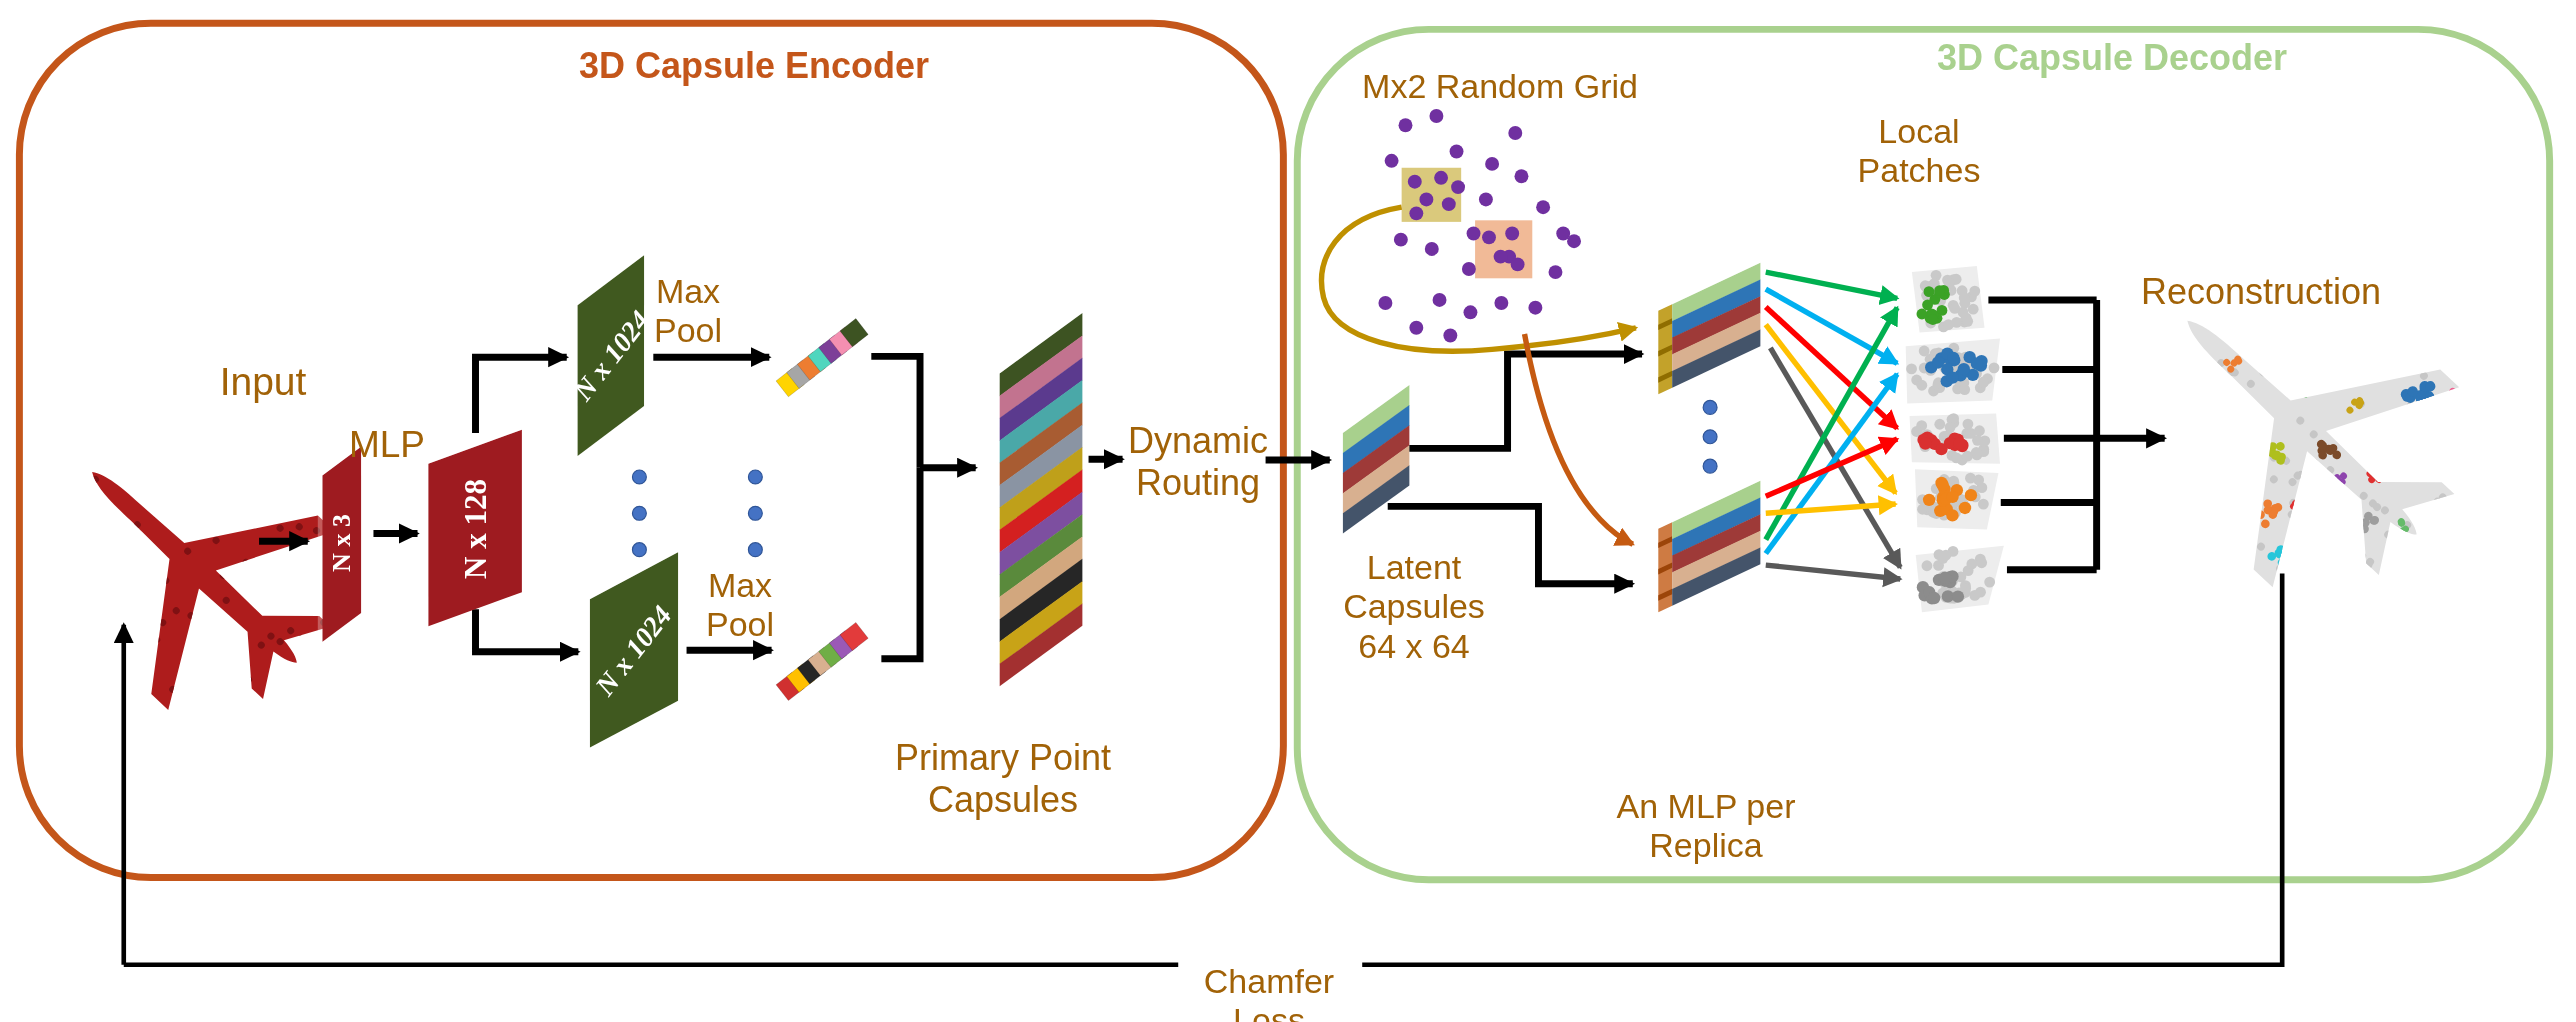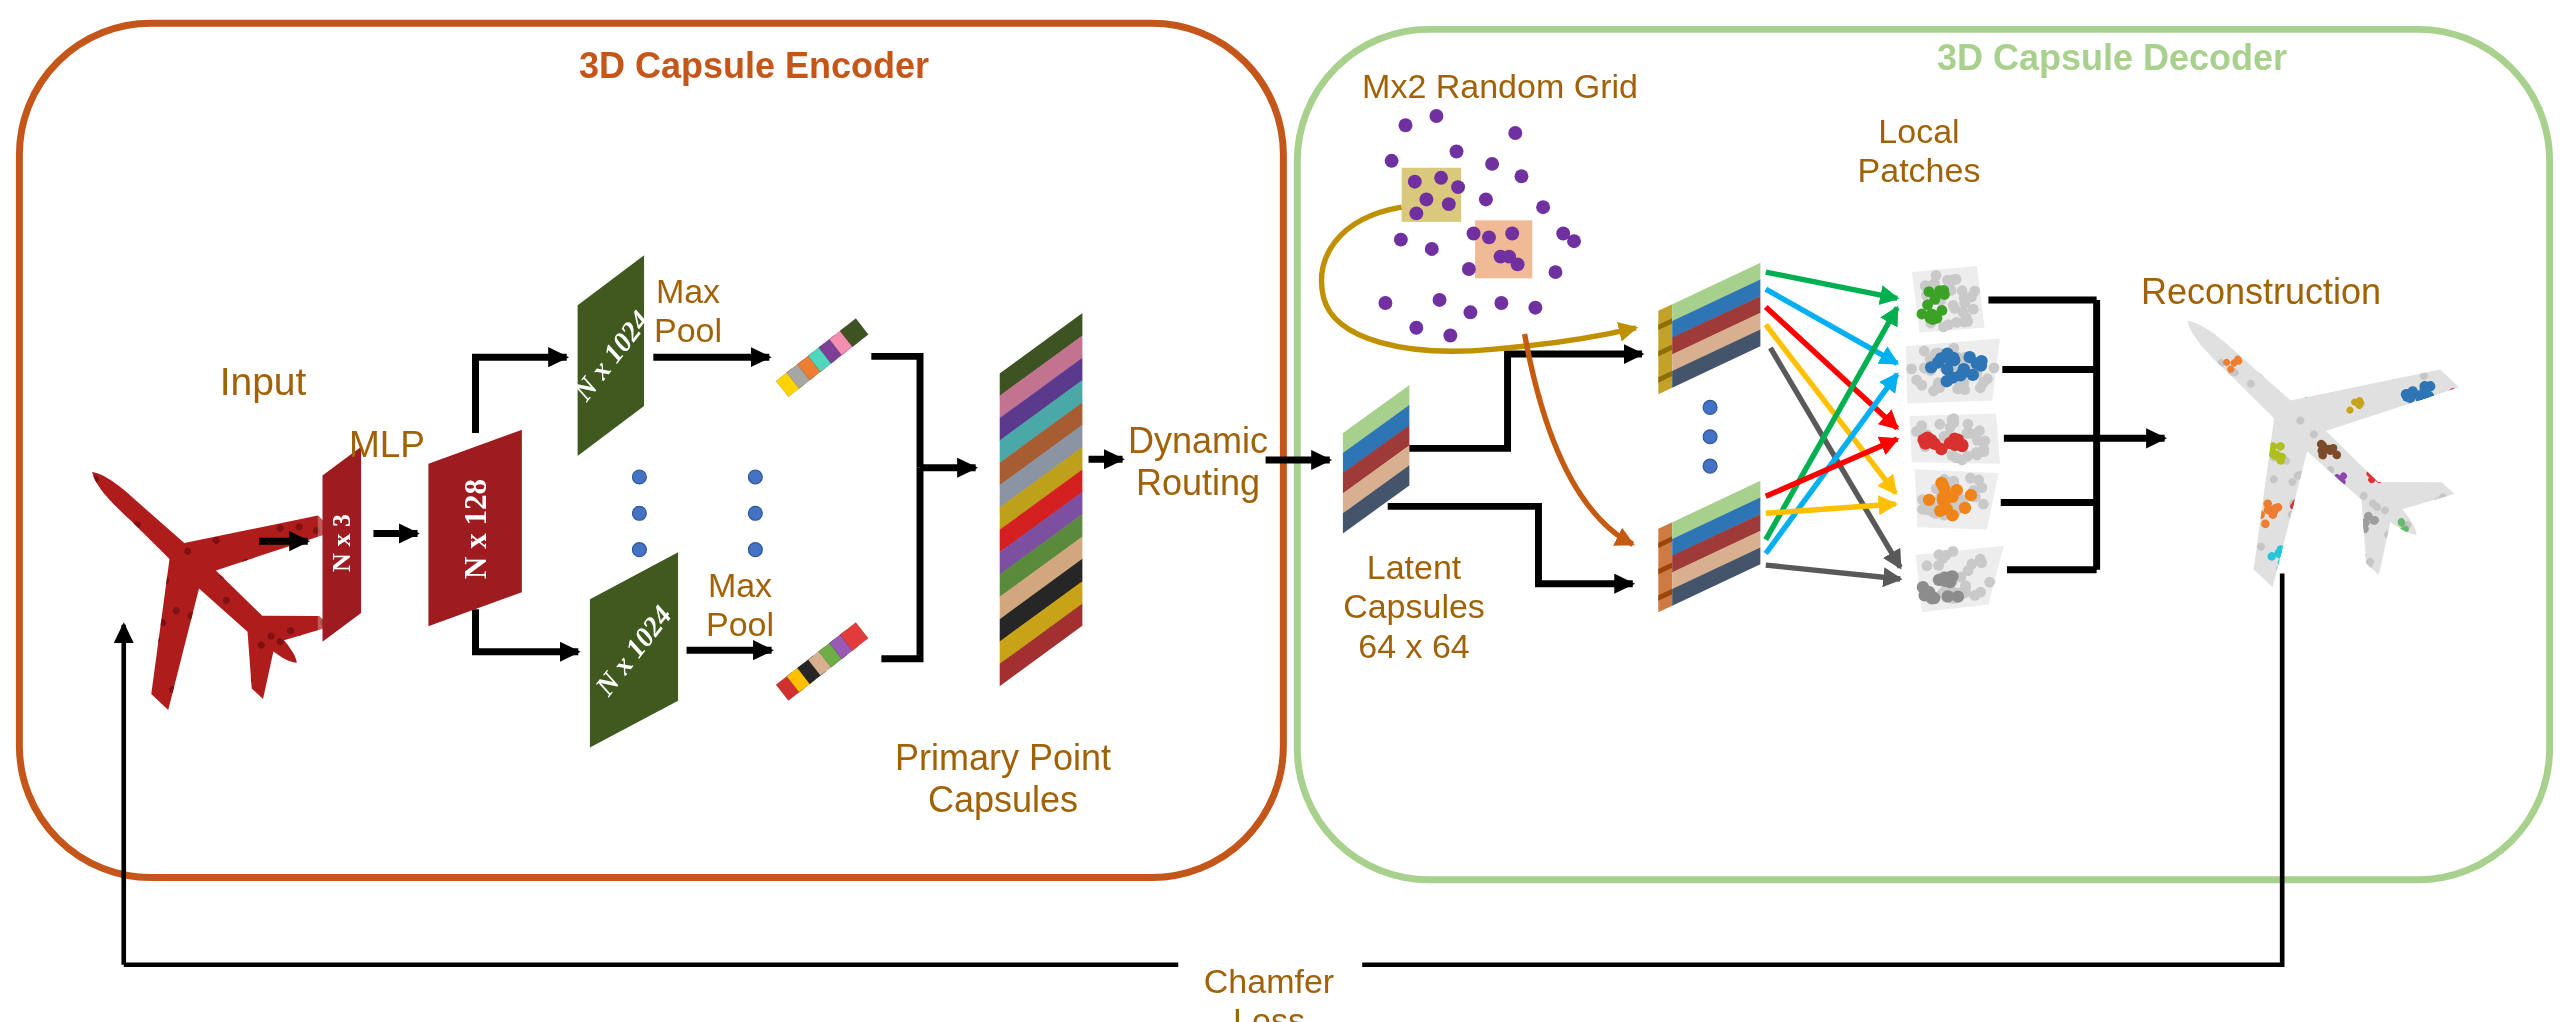--- a/index.html
+++ b/index.html
@@ -862,20 +862,24 @@
   <div>Latent</div>
   <div>Capsules</div>
   <div>64 x 64</div>
 </div>
 
 <div class="label" style="left:1919px;top:151px;font-size:34px;">
   <div>Local</div>
   <div>Patches</div>
 </div>
 
+<div class="label" style="left:1706px;top:826px;font-size:34px;">
+  <div>An MLP per</div>
+  <div>Replica</div>
+</div>
 
 <div class="label" style="left:2261px;top:292px;font-size:36px;">Reconstruction</div>
 
 <div class="label" style="left:1269px;top:965px;font-size:34px;margin-top:36px;">
   <div>Chamfer</div>
   <div>Loss</div>
 </div>
 
 </div>
 

